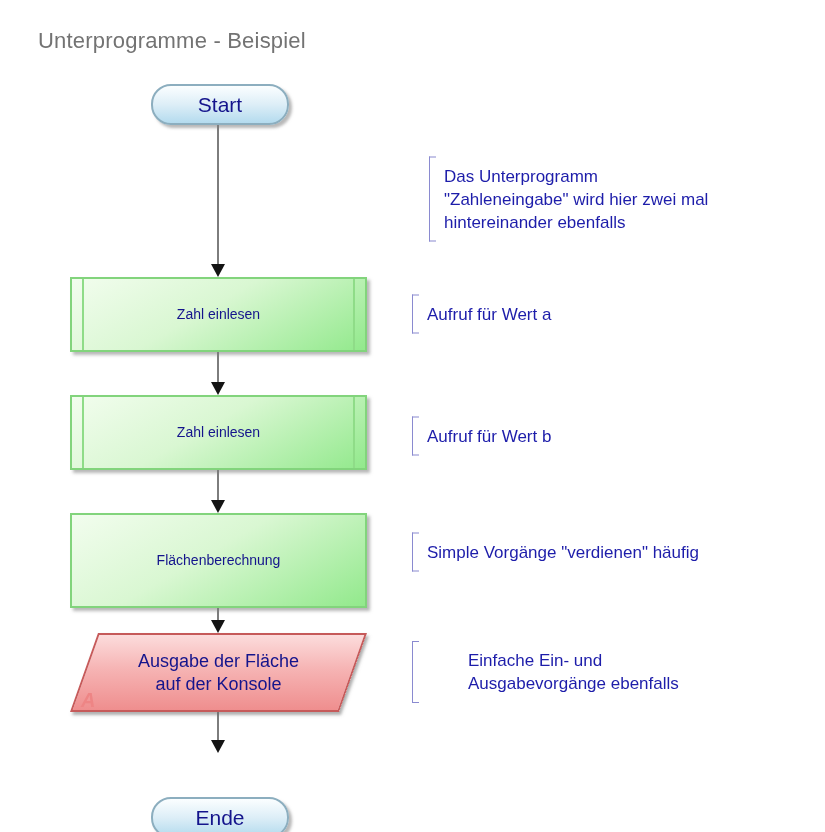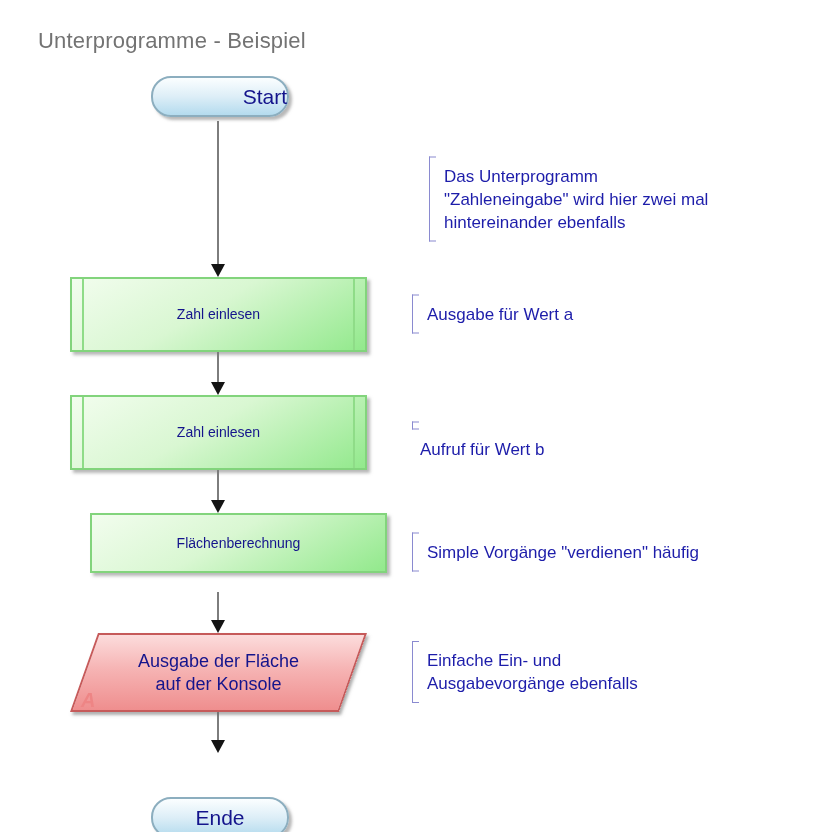--- a/index.html
+++ b/index.html
@@ -98,37 +98,37 @@
   </div>
   <div class="arrow" style="top:592px;height:41px;">
     <div class="arrow-line"></div>
     <div class="arrow-head"></div>
   </div>
   <div class="arrow" style="top:712px;height:41px;">
     <div class="arrow-line"></div>
     <div class="arrow-head"></div>
   </div>
 
-  <div class="terminal" style="left:151px;top:76px;justify-content:flex-end;">
+  <div class="terminal" style="left:151px;top:84px;">
     <span>Start</span>
   </div>
 
   <div class="node" style="top:277px;height:75px;">
     <div class="sub-line left"></div>
     <div class="sub-line right"></div>
     <div class="node-label">Zahl einlesen</div>
   </div>
 
   <div class="node" style="top:395px;height:75px;">
     <div class="sub-line left"></div>
     <div class="sub-line right"></div>
     <div class="node-label">Zahl einlesen</div>
   </div>
 
-  <div class="node" style="top:513px;height:60px;margin-left:20px;">
+  <div class="node" style="top:513px;height:95px;">
     <div class="node-label">
       <div>Flächenberechnung</div>
     </div>
   </div>
 
   <div class="io">
     <div class="io-content">
       <div>Ausgabe der Fläche</div>
       <div>auf der Konsole</div>
     </div>
@@ -144,39 +144,39 @@
     <div class="ann-text">
       <div>Das Unterprogramm</div>
       <div>"Zahleneingabe" wird hier zwei mal</div>
       <div>hintereinander ebenfalls</div>
     </div>
   </div>
 
   <div class="annotation" style="top:314px;">
     <div class="bracket"></div>
     <div class="ann-text">
-      <div>Ausgabe für Wert a</div>
+      <div>Aufruf für Wert a</div>
     </div>
   </div>
 
-  <div class="annotation" style="top:445px;flex-direction:column;">
+  <div class="annotation" style="top:436px;">
     <div class="bracket"></div>
     <div class="ann-text">
       <div>Aufruf für Wert b</div>
     </div>
   </div>
 
   <div class="annotation" style="top:552px;">
     <div class="bracket"></div>
     <div class="ann-text">
       <div>Simple Vorgänge "verdienen" häufig</div>
     </div>
   </div>
 
-  <div class="annotation" style="top:672px;">
+  <div class="annotation" style="top:672px;gap:41px;">
     <div class="bracket"></div>
     <div class="ann-text">
       <div>Einfache Ein- und</div>
       <div>Ausgabevorgänge ebenfalls</div>
     </div>
   </div>
 
 </div>
 
 </body></html>

